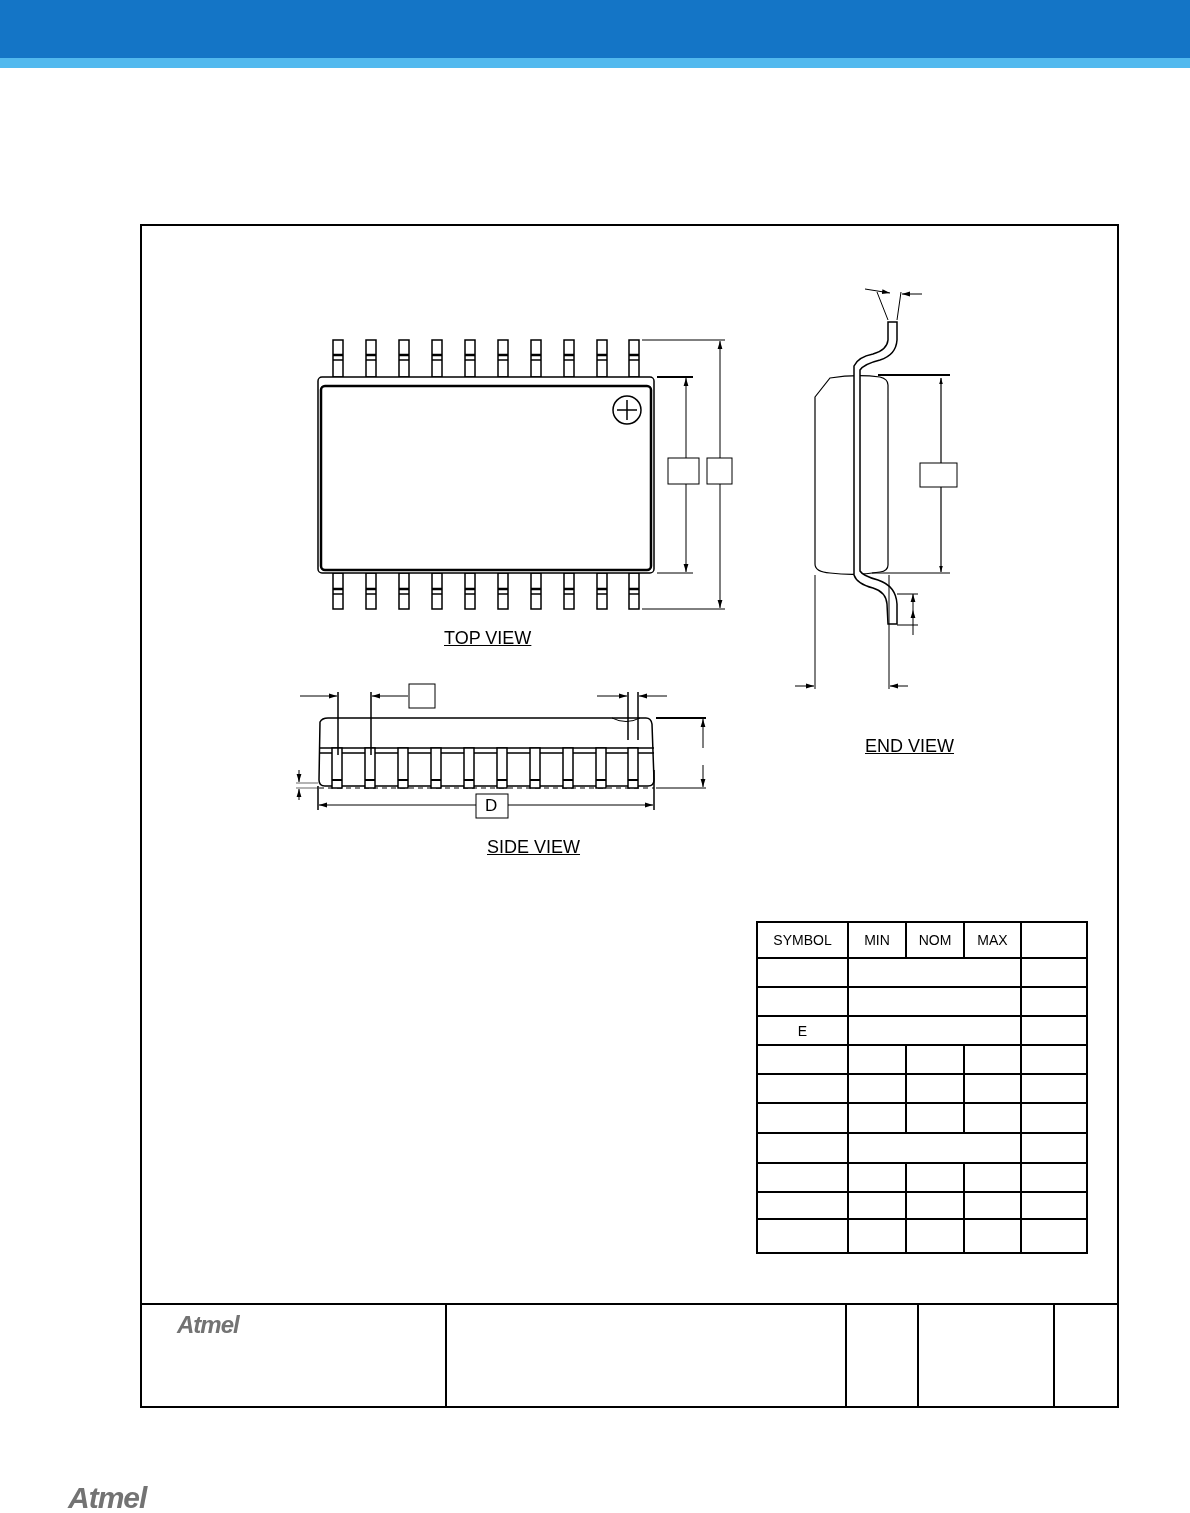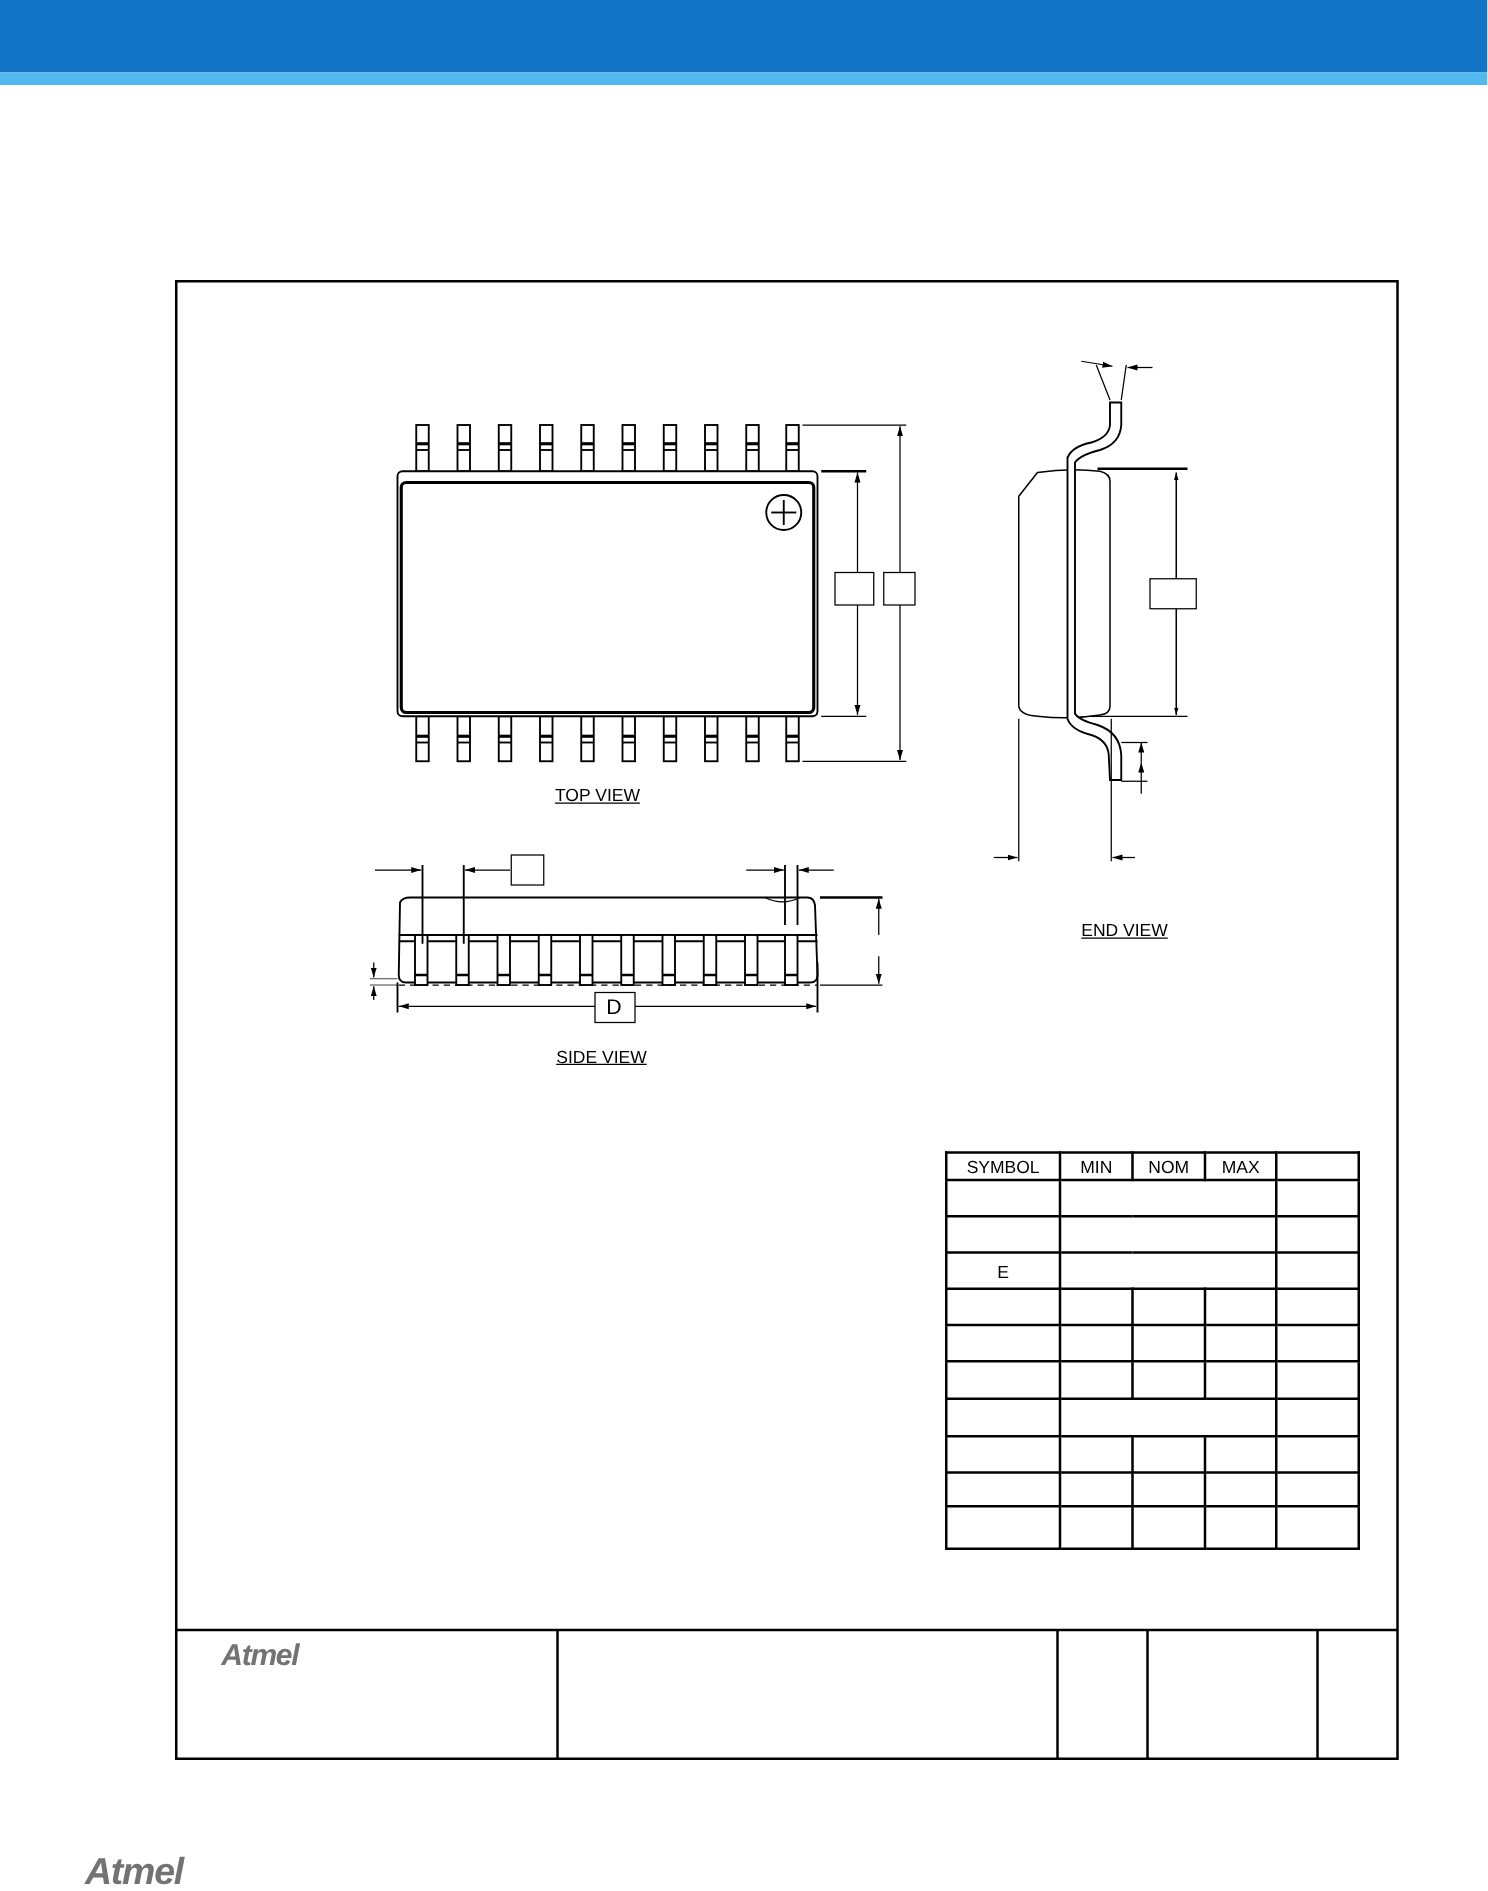--- a/index.html
+++ b/index.html
@@ -1,20 +1,20 @@
 <!DOCTYPE html>
 <html><head>
 <meta charset="utf-8">
 <style>
   html, body { margin: 0; padding: 0; }
   body { width: 1190px; height: 1513px; position: relative; background: #ffffff; font-family: "Liberation Sans", sans-serif; overflow: hidden; }
   .header-bar { position: absolute; left: 0; top: 0; width: 1190px; height: 58px; background: #1475c6; }
   .header-stripe { position: absolute; left: 0; top: 58px; width: 1190px; height: 10px; background: #52b9ee; }
   .drawing { position: absolute; left: 0; top: 0; width: 1190px; height: 1513px; }
-  .view-label { position: absolute; font-size: 14px; color: #000; text-decoration: underline; white-space: nowrap; }
+  .view-label { position: absolute; font-size: 18px; color: #000; text-decoration: underline; white-space: nowrap; }
   .d-label { position: absolute; font-size: 17px; color: #000; }
   .tbl { position: absolute; left: 756px; top: 921px; width: 330px; border-collapse: collapse; table-layout: fixed; }
   .tbl td { border: 2px solid #000; font-size: 14px; text-align: center; padding: 0; color: #000; }
   .footer-logo { position: absolute; font-style: italic; color: #737373; font-weight: bold; letter-spacing: -1px; }
 </style>
 </head>
 <body>
 
 <div class="header-bar"></div>
 <div class="header-stripe"></div>
@@ -207,32 +207,32 @@
     <line x1="476" y1="805" x2="319" y2="805" stroke="#000" stroke-width="1" marker-end="url(#arr)"></line>
     <line x1="508" y1="805" x2="653" y2="805" stroke="#000" stroke-width="1" marker-end="url(#arr)"></line>
     <rect x="476" y="794" width="32" height="24" fill="#fff" stroke="#000" stroke-width="1"></rect>
   </g>
 </svg>
 
 <span class="d-label" style="left:485px; top:796px;">D</span>
 
 <span class="view-label" style="left:444px; top:628px;">TOP VIEW</span>
 <span class="view-label" style="left:865px; top:736px;">END VIEW</span>
-<span class="view-label" style="left:445px; top:837px;">SIDE VIEW</span>
+<span class="view-label" style="left:487px; top:837px;">SIDE VIEW</span>
 
 <table class="tbl">
   <colgroup>
       <col style="width:91px">
       <col style="width:58px">
       <col style="width:58px">
       <col style="width:57px">
       <col style="width:66px">
     </colgroup>
   <tbody>
-      <tr style="height:22px">
+      <tr style="height:36px">
     <td>SYMBOL</td>
     <td>MIN</td>
     <td>NOM</td>
     <td>MAX</td>
     <td></td>
   </tr>
   <tr style="height:29px">
         <td></td>
         <td colspan="3"></td>
         <td></td>

